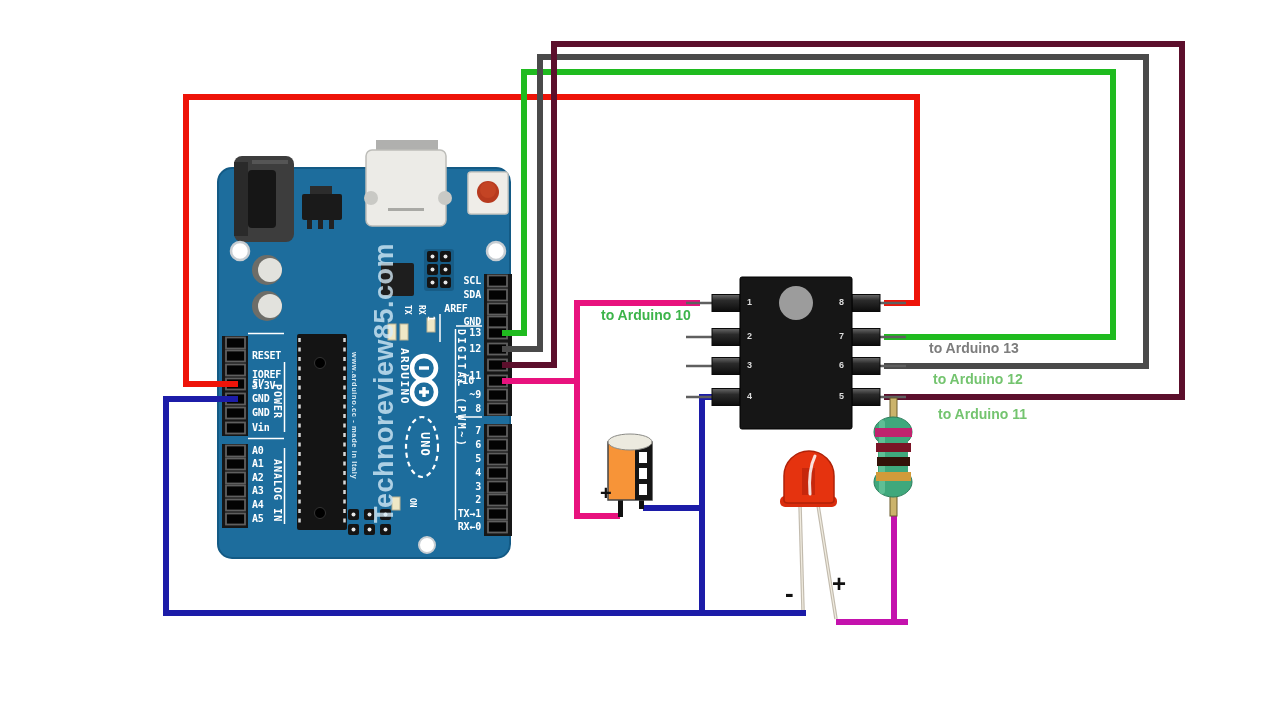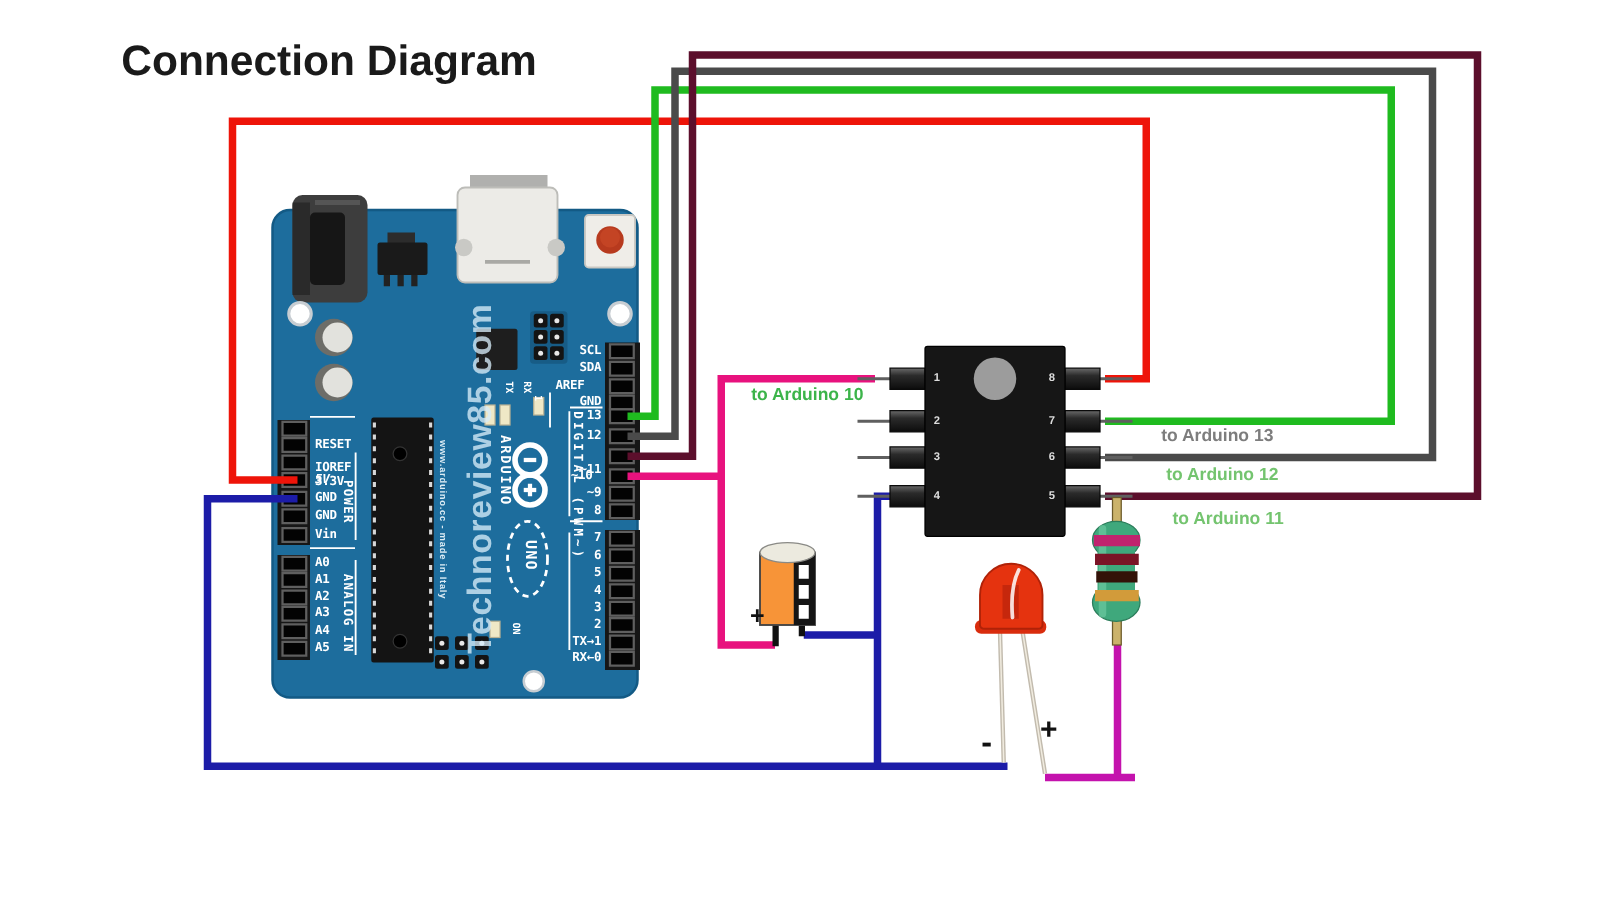--- a/index.html
+++ b/index.html
@@ -274,21 +274,20 @@
     </g>
     <g>
       <rect x="875" y="428" width="37" height="9" fill="#c0236e"></rect>
       <rect x="876" y="443" width="35" height="9" fill="#7a1426"></rect>
       <rect x="877" y="457" width="33" height="9" fill="#331208"></rect>
       <rect x="876" y="472" width="35" height="9" fill="#d29b3a"></rect>
     </g>
   </g>
 </svg>
 
-  <div class="abs title" style="left:97px;top:30px;">Connection Diagram</div>
 
   <div class="abs watermark ccw" style="left:369px;top:523px;">Technoreview85.com</div>
   <div class="abs board-note cw" style="left:359px;top:352px;">www.arduino.cc - made in Italy</div>
   <div class="abs board-v cw" style="left:411px;top:348px;font-size:11px;letter-spacing:1.5px;">ARDUINO</div>
   <div class="abs board-v cw" style="left:432px;top:432px;font-size:12px;letter-spacing:1px;">UNO</div>
   <div class="abs board-v cw" style="left:283px;top:384px;font-size:10px;letter-spacing:1px;">POWER</div>
   <div class="abs board-v cw" style="left:283px;top:459px;font-size:10px;letter-spacing:1px;">ANALOG IN</div>
   <div class="abs board-v cw" style="left:467px;top:329px;font-size:10px;letter-spacing:2.5px;">DIGITAL (PWM~)</div>
   <div class="abs board-v cw" style="left:412px;top:305px;font-size:8px;">TX</div>
   <div class="abs board-v cw" style="left:426px;top:305px;font-size:8px;">RX</div>

